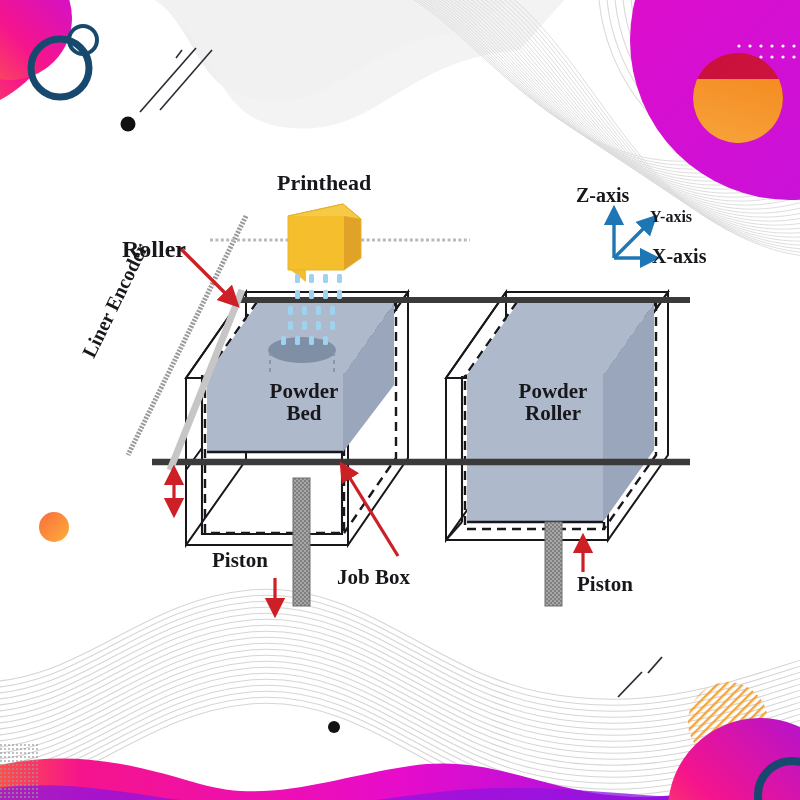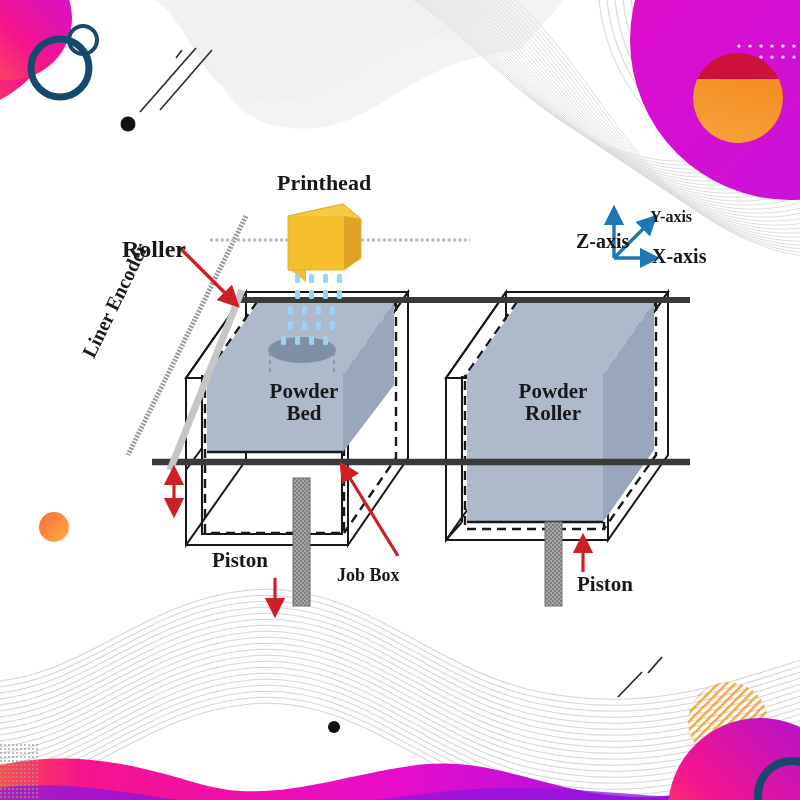--- a/index.html
+++ b/index.html
@@ -335,21 +335,21 @@
 
   <div class="lbl" style="left:505px;top:380px;font-size:21px;text-align:center;width:96px;line-height:1.06;">
     <div>Powder</div>
     <div>Roller</div>
   </div>
 
   <div class="lbl" style="left:212px;top:548px;font-size:21px;">Piston</div>
 
   <div class="lbl" style="left:577px;top:572px;font-size:21px;">Piston</div>
 
-  <div class="lbl" style="left:337px;top:565px;font-size:18px;">Job Box</div>
-
-  <div class="lbl" style="left:576px;top:184px;font-size:20px;margin-top:46px;">Z-axis</div>
+  <div class="lbl" style="left:337px;top:565px;font-size:21px;">Job Box</div>
+
+  <div class="lbl" style="left:576px;top:184px;font-size:20px;">Z-axis</div>
 
   <div class="lbl" style="left:650px;top:208px;font-size:16px;">Y-axis</div>
 
   <div class="lbl" style="left:652px;top:245px;font-size:20px;text-align:center;">X-axis</div>
 
 </div>
 
 </body></html>

